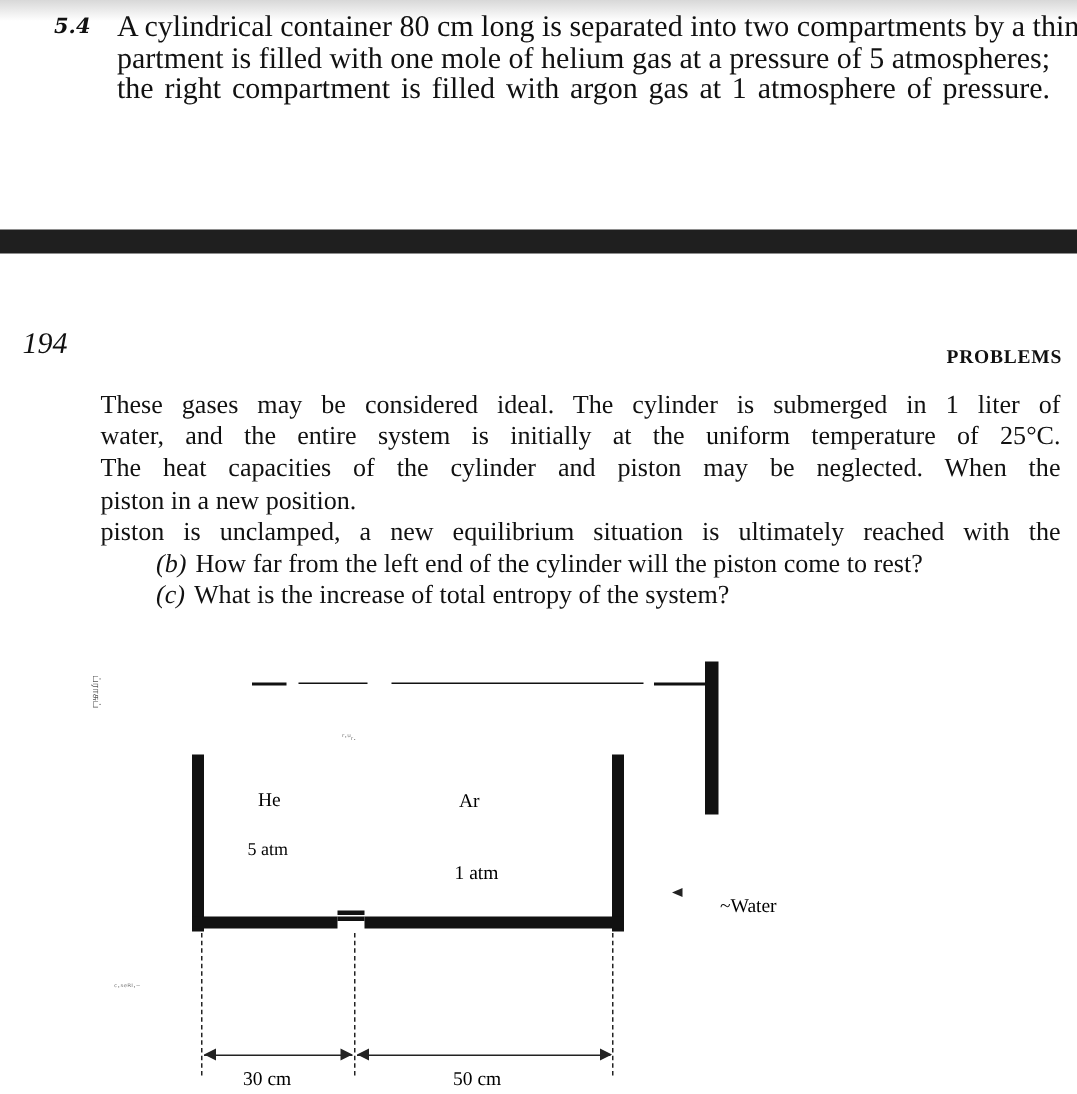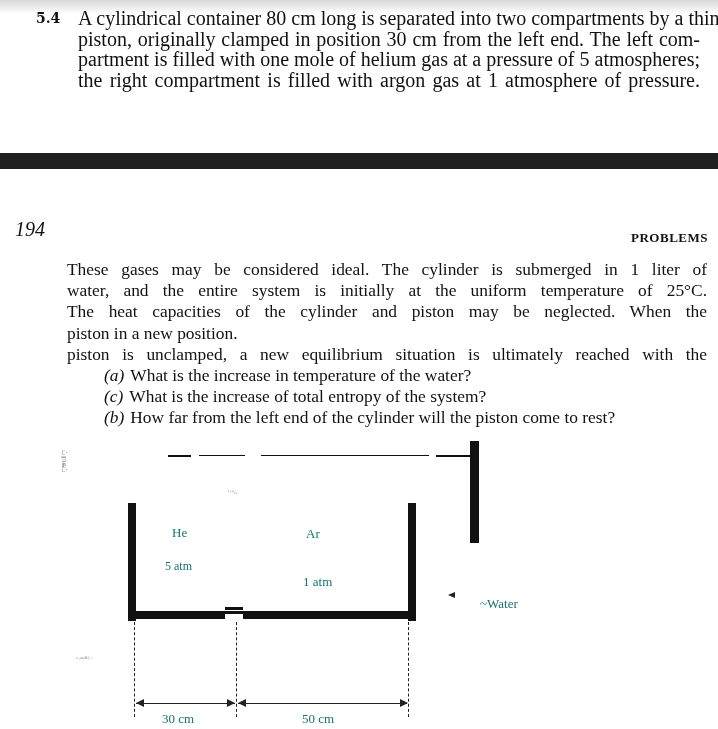--- a/index.html
+++ b/index.html
@@ -9,21 +9,21 @@
     font-family:"DejaVu Serif", "Liberation Serif", serif;
     color:#111;
   }
   .top-shade {
     position:absolute; left:0; top:0; width:718px; height:14px;
     background:linear-gradient(#d8d8d8, #ffffff);
   }
   .prev-block { position:absolute; left:0; top:8px; width:718px; }
   .prob-num {
     position:absolute; left:36px; top:2px;
-    font-weight:bold; font-size:14px;
+    font-weight:bold; font-style:italic; font-size:14px;
   }
   .prev-lines {
     position:absolute; left:78px; top:0; width:622px;
     font-family:"Liberation Serif", serif; font-size:20px; line-height:20.5px;
     text-align:justify;
   }
   .prev-lines div { white-space:nowrap; text-align-last:justify; }
   .prev-lines div.last { text-align-last:justify; }
 
   .page-break {
@@ -45,63 +45,59 @@
   }
   .body-text .line { white-space:nowrap; text-align:justify; text-align-last:justify; }
   .body-text .line.last { text-align-last:left; }
   .body-text .q { padding-left:37px; white-space:nowrap; text-align-last:left; }
   .q .lbl { font-style:italic; margin-right:6px; }
 
   
   .figure { position:absolute; left:0; top:430px; width:718px; height:299px; }
   .fig-el { position:absolute; background:#111; }
   .fig-label {
-    position:absolute; font-family:"Liberation Serif", serif; font-size:13px; color:#0f766e;
+    position:absolute; font-family:"Liberation Serif", serif; font-size:13px; color:#000000;
   }
   .dash { position:absolute; width:0; border-left:1.5px dashed #222; }
   .dim-line { position:absolute; height:1px; background:#222; }
   .arrowhead-l, .arrowhead-r { position:absolute; width:0; height:0; border-top:4px solid transparent; border-bottom:4px solid transparent; }
   .arrowhead-l { border-right:8px solid #222; }
   .arrowhead-r { border-left:8px solid #222; }
   .noise { position:absolute; font-size:6px; color:#777; font-family:"DejaVu Sans", sans-serif; }
 </style>
 </head>
 <body>
 
 <div class="top-shade"></div>
 
 <div class="prev-block">
   <span class="prob-num">5.4</span>
   <div class="prev-lines">
     <div>A cylindrical container 80 cm long is separated into two compartments by a thin</div>
-    <div>piston, originally clamped in position 30 cm from the left end.   The left com-</div>
     <div>partment is filled with one mole of helium gas at a pressure of 5 atmospheres;</div>
     <div class="last">the right compartment is filled with argon gas at 1 atmosphere of pressure.</div>
   </div>
 </div>
 
 <div class="page-break"></div>
 
 <div class="page-number">194</div>
 <div class="running-head">PROBLEMS</div>
 
 <div class="body-text">
   <div class="line">These gases may be considered ideal.  The cylinder is submerged in 1 liter of</div>
   <div class="line">water, and the entire system is initially at the uniform temperature of 25°C.</div>
   <div class="line">The heat capacities of the cylinder and piston may be neglected.  When the</div>
   <div class="line last">piston in a new position.</div>
   <div class="line">piston is unclamped, a new equilibrium situation is ultimately reached with the</div>
   <div class="q">
-    <span class="lbl">(a)</span><span>What is the increase in temperature of the water?</span>
+    <span class="lbl">(b)</span><span>How far from the left end of the cylinder will the piston come to rest?</span>
   </div>
   <div class="q">
     <span class="lbl">(c)</span><span>What is the increase of total entropy of the system?</span>
-  </div>
-  <div class="q">
-    <span class="lbl">(b)</span><span>How far from the left end of the cylinder will the piston come to rest?</span>
   </div>
 </div>
 
 <div class="figure">
 
   <div class="fig-el" style="left:168px; top:25px; width:23px; height:1.5px;"></div>
   <div class="fig-el" style="left:199px; top:25px; width:46px; height:1px;"></div>
   <div class="fig-el" style="left:261px; top:25px; width:168px; height:1px;"></div>
   <div class="fig-el" style="left:436px; top:25px; width:38px; height:1.5px;"></div>
 

